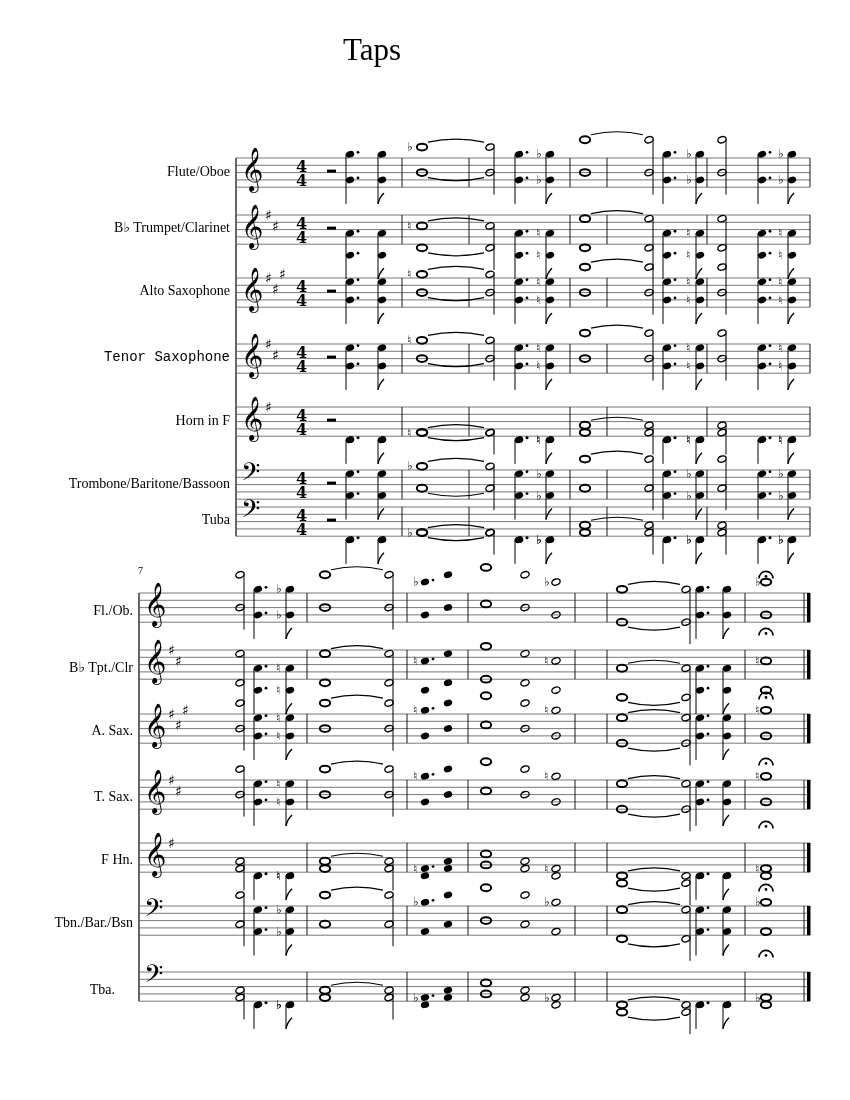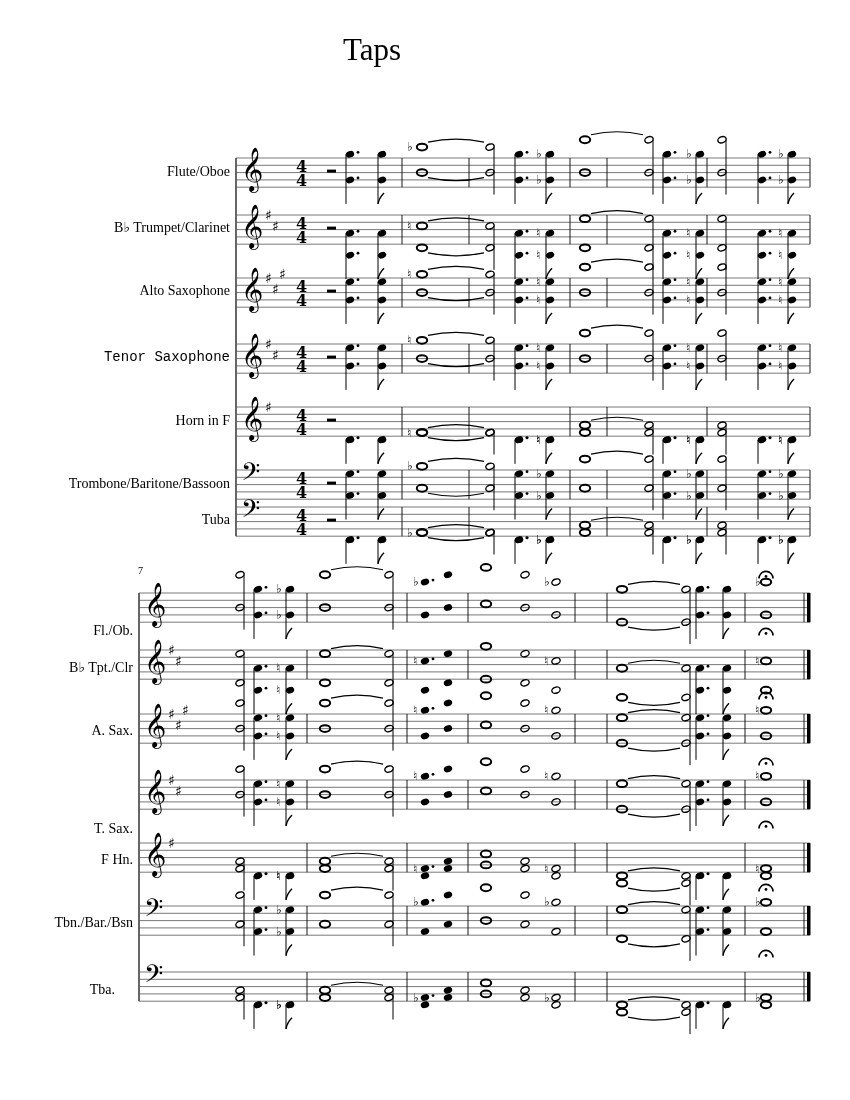--- a/index.html
+++ b/index.html
@@ -16,24 +16,24 @@
 
 <div class="inst-label" style="right:620px; top:164px;">Flute/Oboe</div>
 <div class="inst-label" style="right:620px; top:219px;text-align:right;">B♭ Trumpet/Clarinet</div>
 <div class="inst-label" style="right:620px; top:283px;text-align:right;">Alto Saxophone</div>
 <div class="inst-label" style="right:620px; top:349px;font-family:Liberation Mono, monospace;">Tenor Saxophone</div>
 <div class="inst-label" style="right:620px; top:413px;">Horn in F</div>
 <div class="inst-label" style="right:620px; top:476px;">Trombone/Baritone/Bassoon</div>
 <div class="inst-label" style="right:620px; top:512px;">Tuba</div>
 
 <div class="measure-num" style="left:138px; top:565px;">7</div>
-<div class="inst-label" style="right:717px; top:603px;margin-top:20px;">Fl./Ob.</div>
+<div class="inst-label" style="right:717px; top:603px;">Fl./Ob.</div>
 <div class="inst-label" style="right:717px; top:659px;">B♭ Tpt./Clr</div>
 <div class="inst-label" style="right:717px; top:723px;">A. Sax.</div>
-<div class="inst-label" style="right:717px; top:789px;margin-top:32px;">T. Sax.</div>
+<div class="inst-label" style="right:717px; top:789px;">T. Sax.</div>
 <div class="inst-label" style="right:717px; top:852px;">F Hn.</div>
 <div class="inst-label" style="right:717px; top:915px;">Tbn./Bar./Bsn</div>
 <div class="inst-label" style="right:735px; top:982px;">Tba.</div>
 
 <svg class="score" width="850" height="1100" xmlns="http://www.w3.org/2000/svg">
     <g>
       <line x1="236" y1="158" x2="236" y2="536.2" stroke="#000" stroke-width="1.2"></line>
       <g>
         <line x1="236" y1="158" x2="810" y2="158" stroke="#555555" stroke-width="0.8"></line>
         <line x1="236" y1="165.3" x2="810" y2="165.3" stroke="#555555" stroke-width="0.8"></line>

